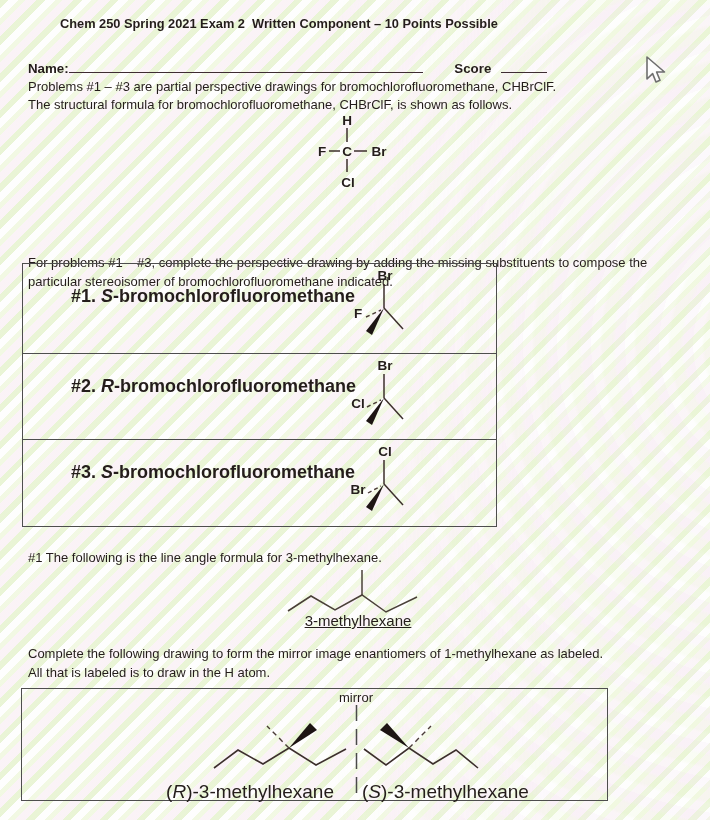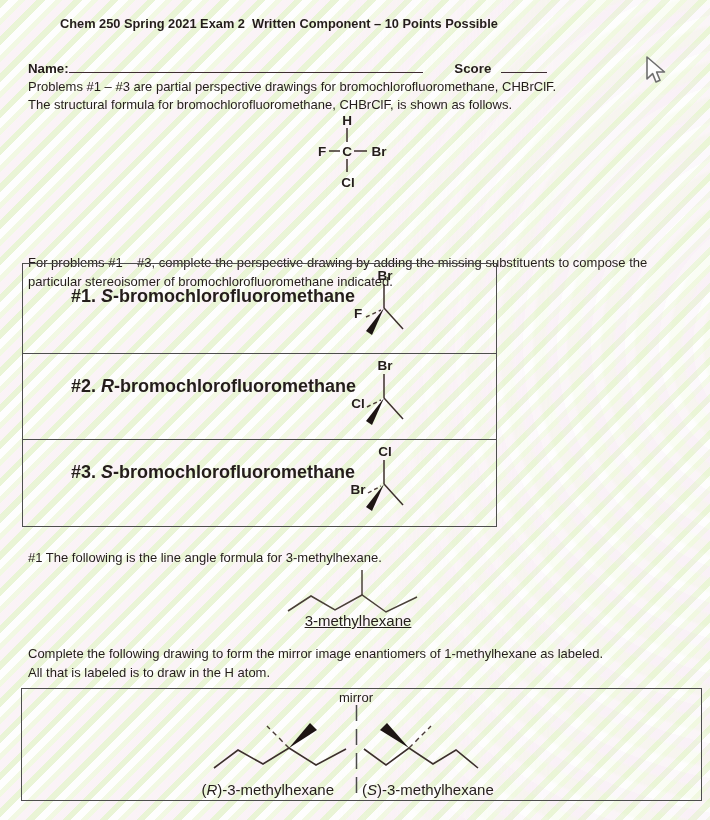--- a/index.html
+++ b/index.html
@@ -35,25 +35,25 @@
   }
   .probrow{position:relative;box-sizing:border-box;width:100%;}
   .probrow.r1{height:90px;border-bottom:1.4px solid #4e4e4e;}
   .probrow.r2{height:86px;border-bottom:1.4px solid #4e4e4e;}
   .probrow.r3{height:85px;}
   .problabel{position:absolute;left:8px;top:22px;font-weight:bold;font-size:18px;margin-left:40px;}
   .persp{position:absolute;left:323px;top:1px;}
   svg text{font-family:"Liberation Sans",sans-serif;}
   .atomtxt{font-size:13.5px;font-weight:600;fill:#241d1b;}
   .mirrorbox{
-    left:21px;top:688px;width:681px;height:113px;
+    left:21px;top:688px;width:587px;height:113px;
     border:1.5px solid #4e4e4e;box-sizing:border-box;
   }
   .mboxlabel{position:absolute;top:1px;left:254px;width:160px;text-align:center;font-size:13px;}
-  .enlabel{position:absolute;top:92px;font-size:15px;}
+  .enlabel{position:absolute;top:92px;font-size:19px;}
   .enlabel.left{left:112px;width:200px;text-align:right;}
   .enlabel.right{left:340px;width:200px;text-align:left;}
   .hexlabel{left:278px;top:612px;width:160px;text-align:center;font-size:15px;text-decoration:underline;}
 </style>
 </head>
 <body>
 
 <div class="moire"></div>
 
 <div class="abs title" style="left:28px;top:16px;margin-left:32px;">Chem 250 Spring 2021 Exam 2  Written Component – 10 Points Possible</div>

